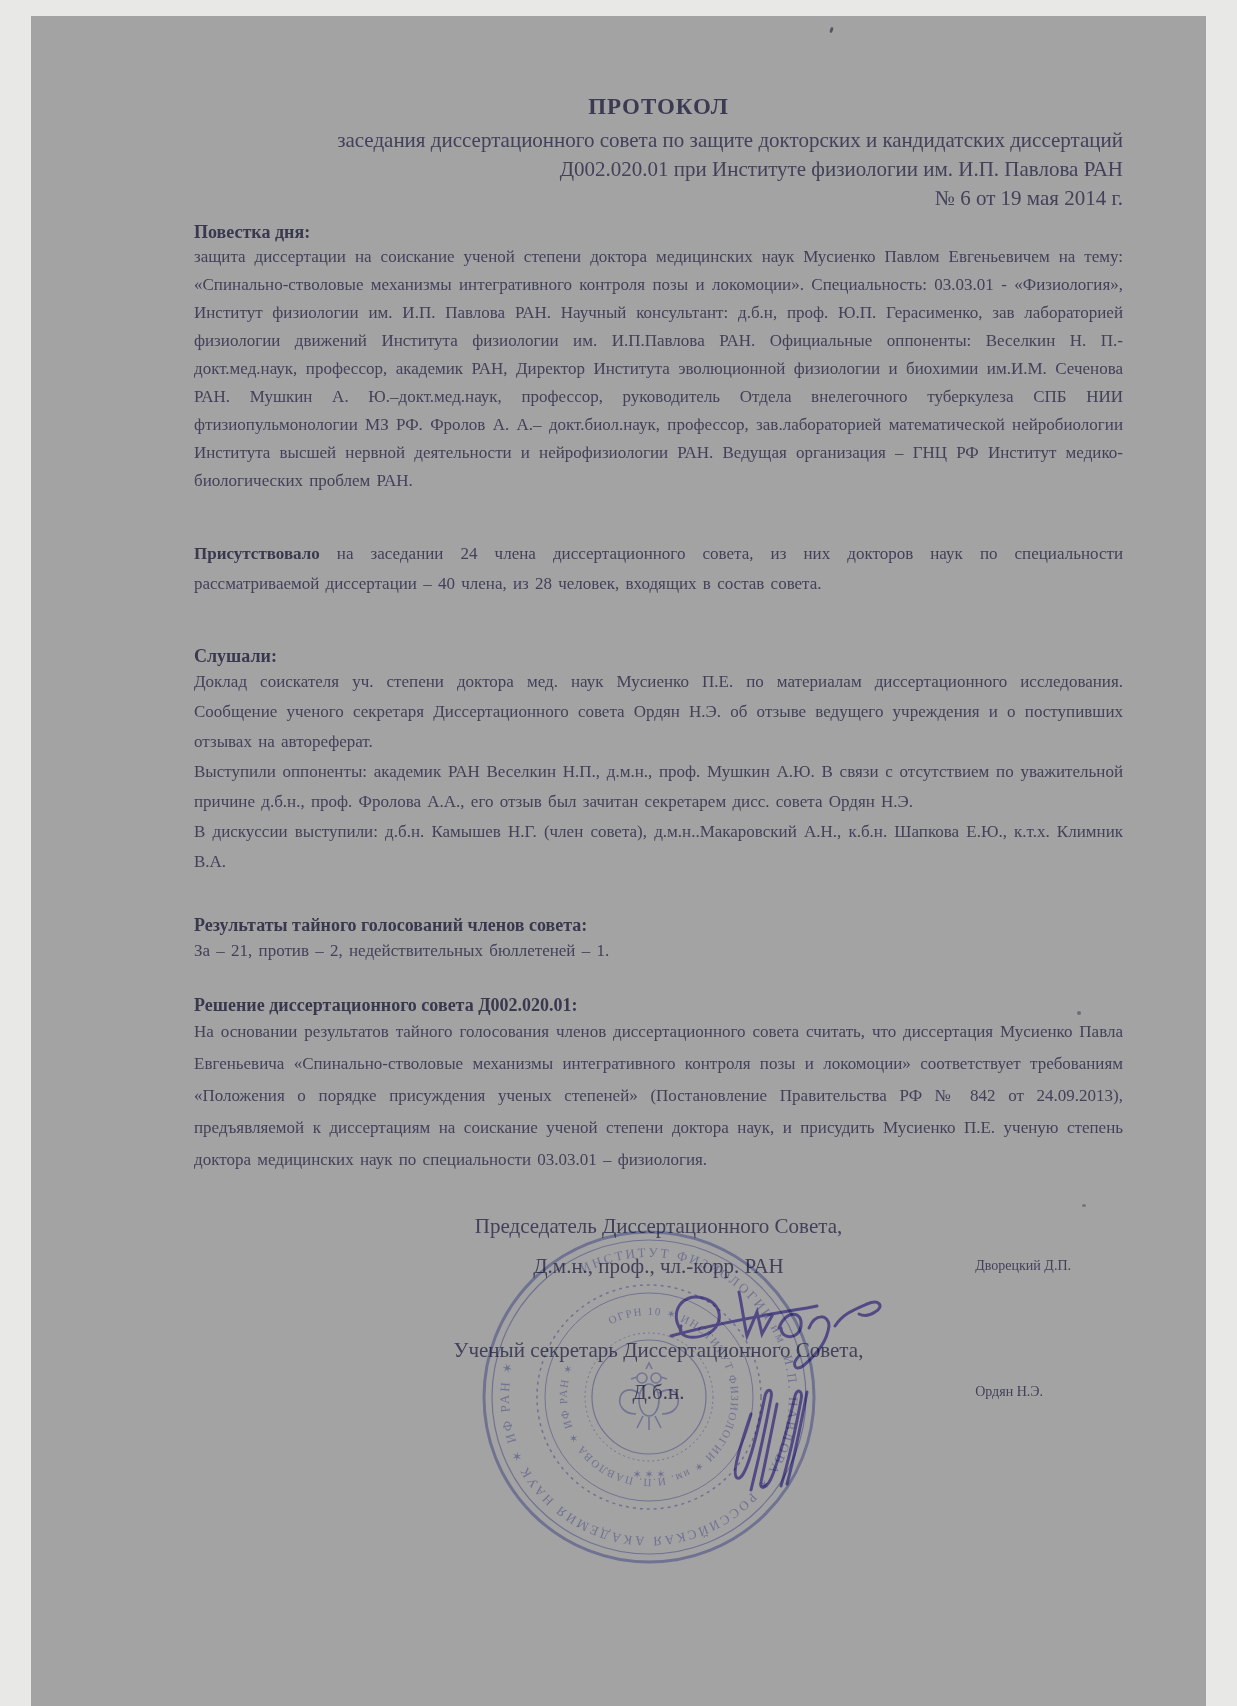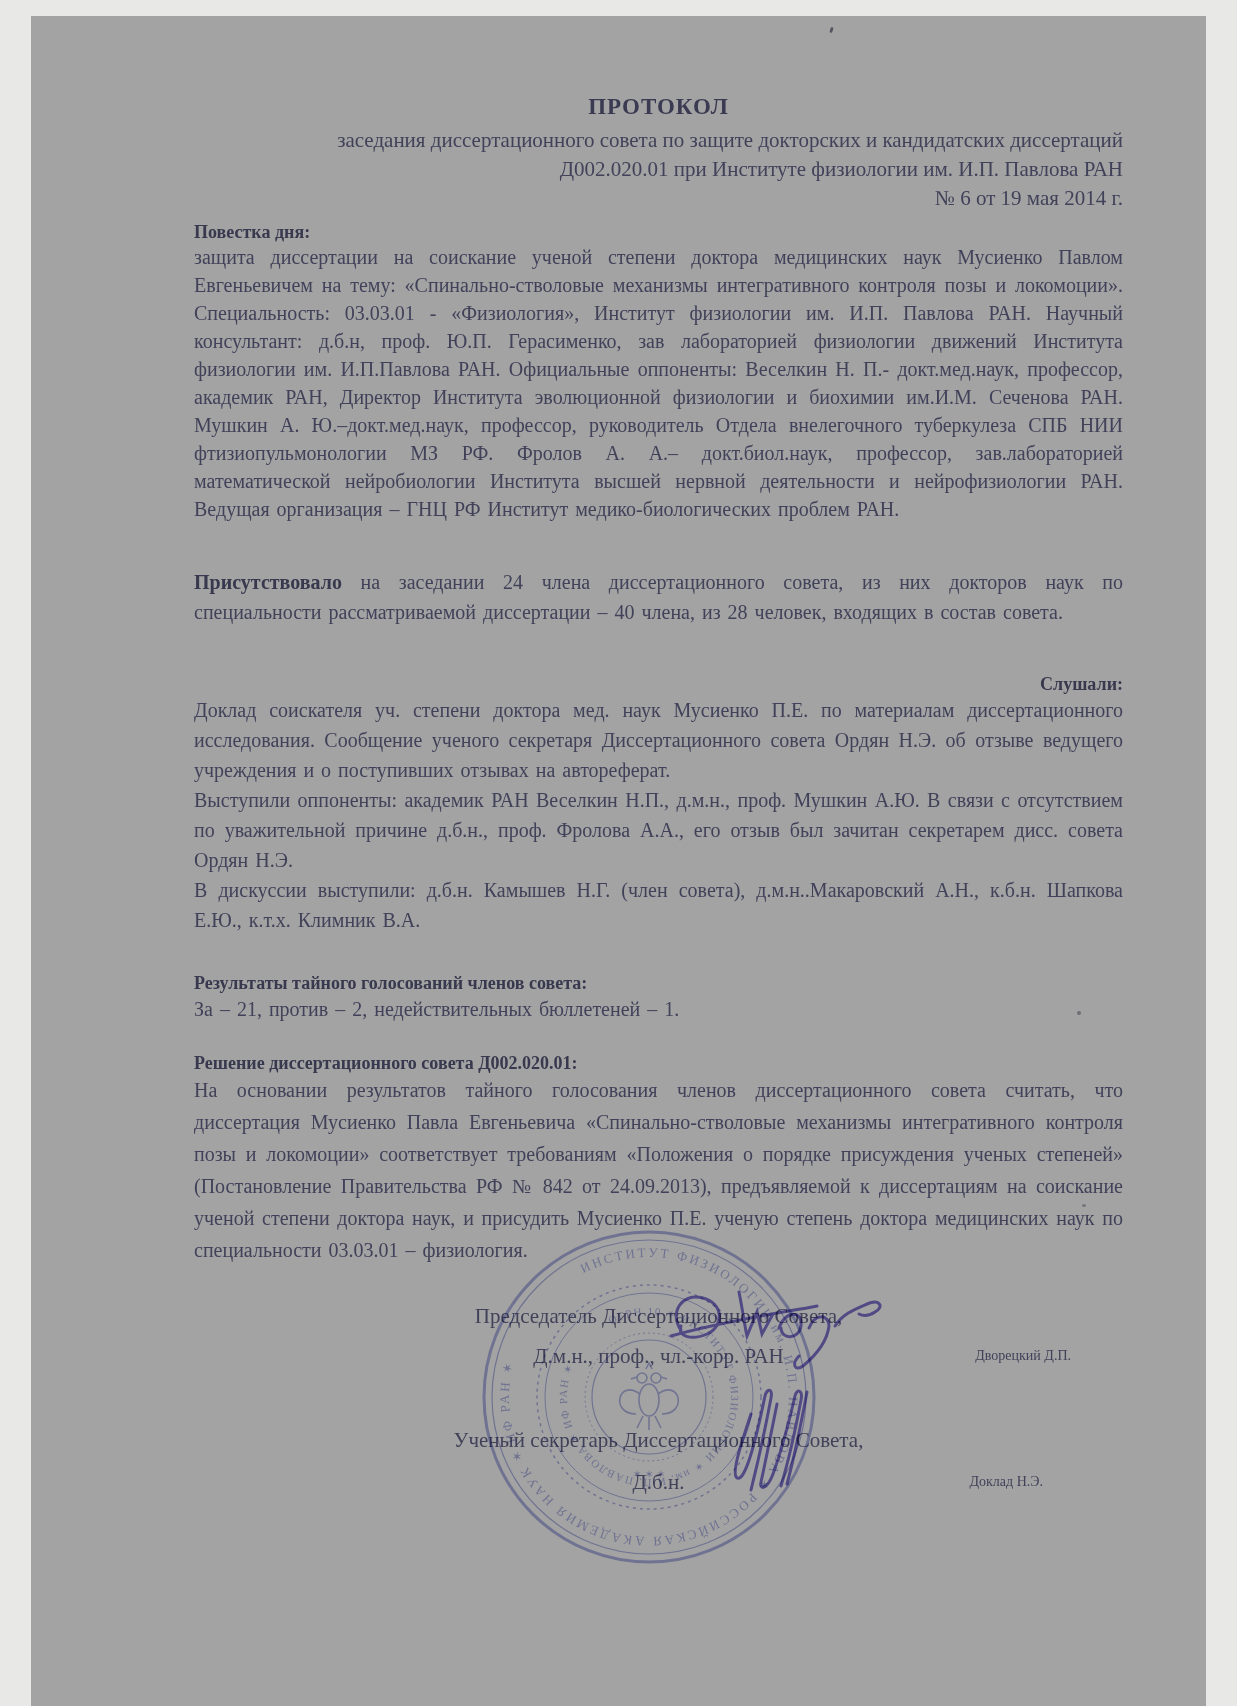--- a/index.html
+++ b/index.html
@@ -26,31 +26,31 @@
   .doc-subtitle{
     text-align:right;
     font-size:21px;
     line-height:29px;
     margin-top:6px;
   }
   .h-sec{
     font-size:18px;font-weight:700;color:#38384e;
   }
   .body-par{
-    font-size:20px;
+    font-size:17px;
     text-align:justify;
     word-spacing:2px;
     margin:0;
   }
   .lh28{line-height:28px;}
   .lh30{line-height:30px;}
   .lh32{line-height:32px;}
   .agenda-head{margin-top:9px;}
   .attendance{margin-top:44px;}
-  .heard-head{margin-top:47px;text-align:right;}
+  .heard-head{margin-top:47px;}
   .voting-head{margin-top:38px;}
   .decision-head{margin-top:29px;}
   .lead-bold{font-weight:700;color:#38384e;}
   .sig-block{position:relative;font-size:21px;line-height:40px;}
   .sig-chair{margin-top:30px;text-align:center;}
   .sig-secr{margin-top:43px;line-height:42px;text-align:center;}
   .sig-name{
     position:absolute;
     font-size:14px;
   }
@@ -103,21 +103,21 @@
 
     <div class="sig-block sig-chair">
       <div>Председатель Диссертационного Совета,</div>
       <div>Д.м.н., проф., чл.-корр. РАН</div>
       <div class="sig-name sig-name-chair">Дворецкий Д.П.</div>
     </div>
 
     <div class="sig-block sig-secr">
       <div>Ученый секретарь Диссертационного Совета,</div>
       <div>Д.б.н.</div>
-      <div class="sig-name sig-name-secr">Доклад Н.Э.</div>
+      <div class="sig-name sig-name-secr">Ордян Н.Э.</div>
     </div>
 
   </div>
 
   <svg class="stamp" viewBox="0 0 338 338">
     <g fill="none" stroke="#8f96d8">
       <circle cx="169" cy="169" r="165" stroke-width="3"></circle>
       <circle cx="169" cy="169" r="157" stroke-width="1.2"></circle>
       <circle cx="169" cy="169" r="112" stroke-width="1.5" stroke-dasharray="3 4"></circle>
       <circle cx="169" cy="169" r="104" stroke-width="1"></circle>

